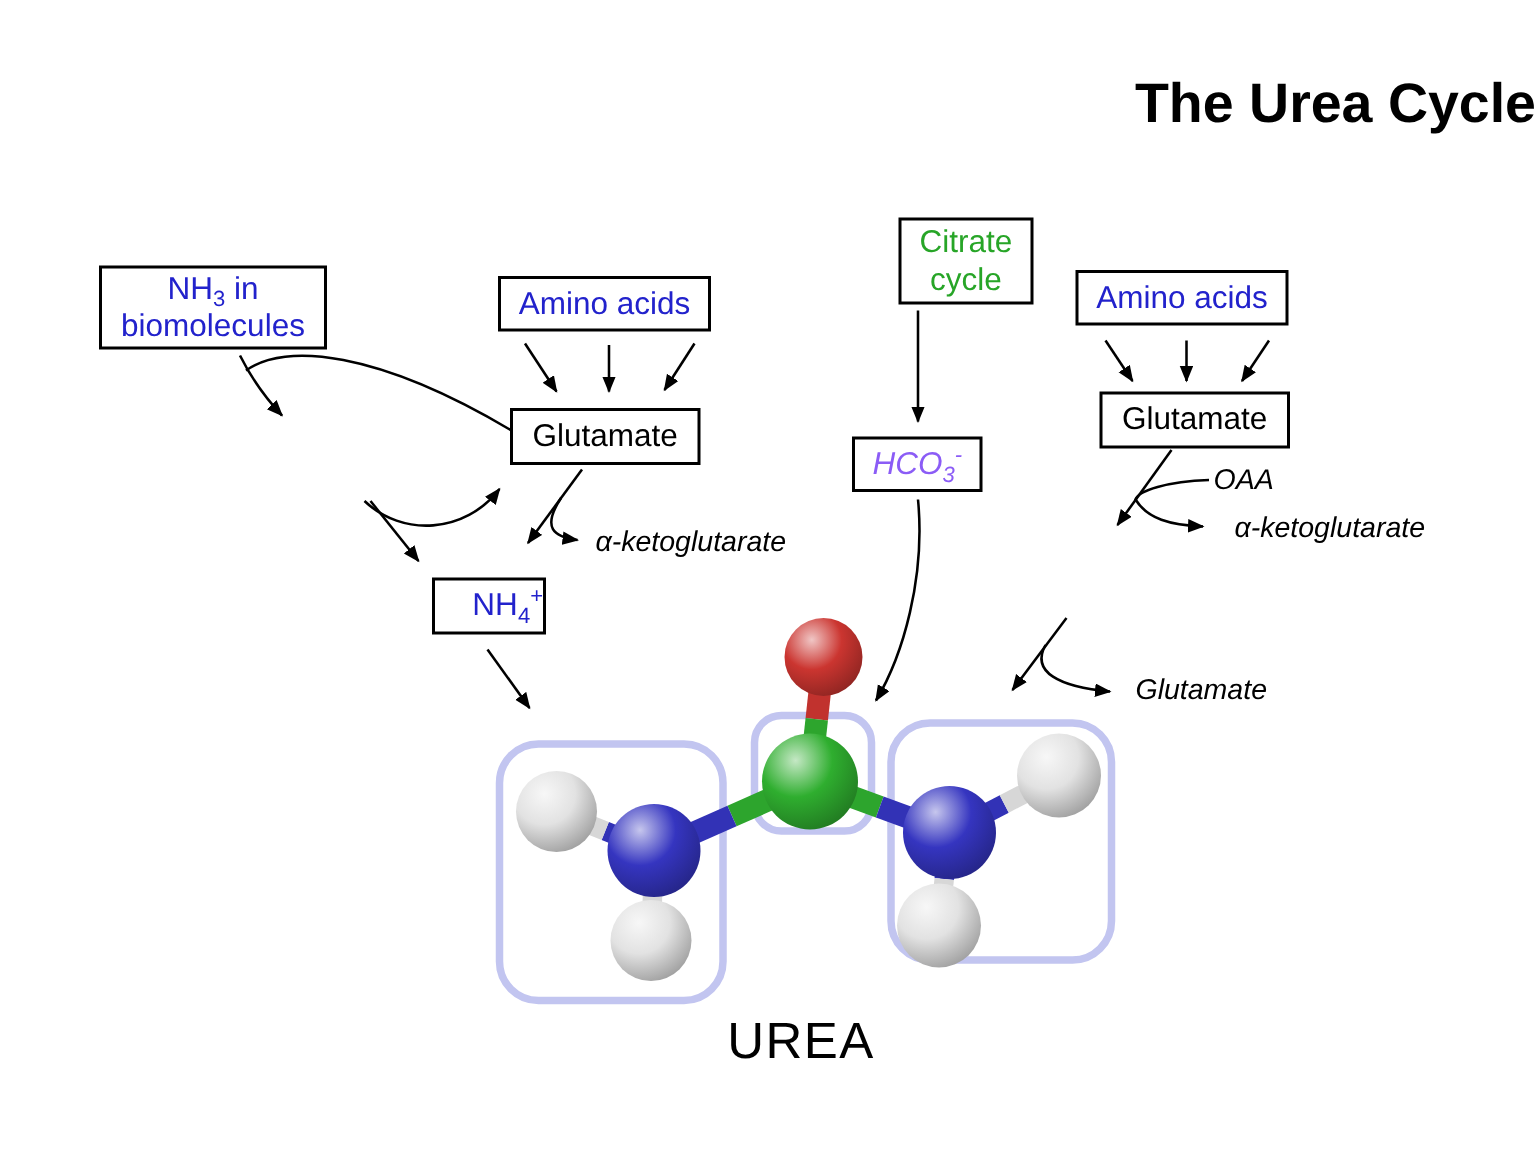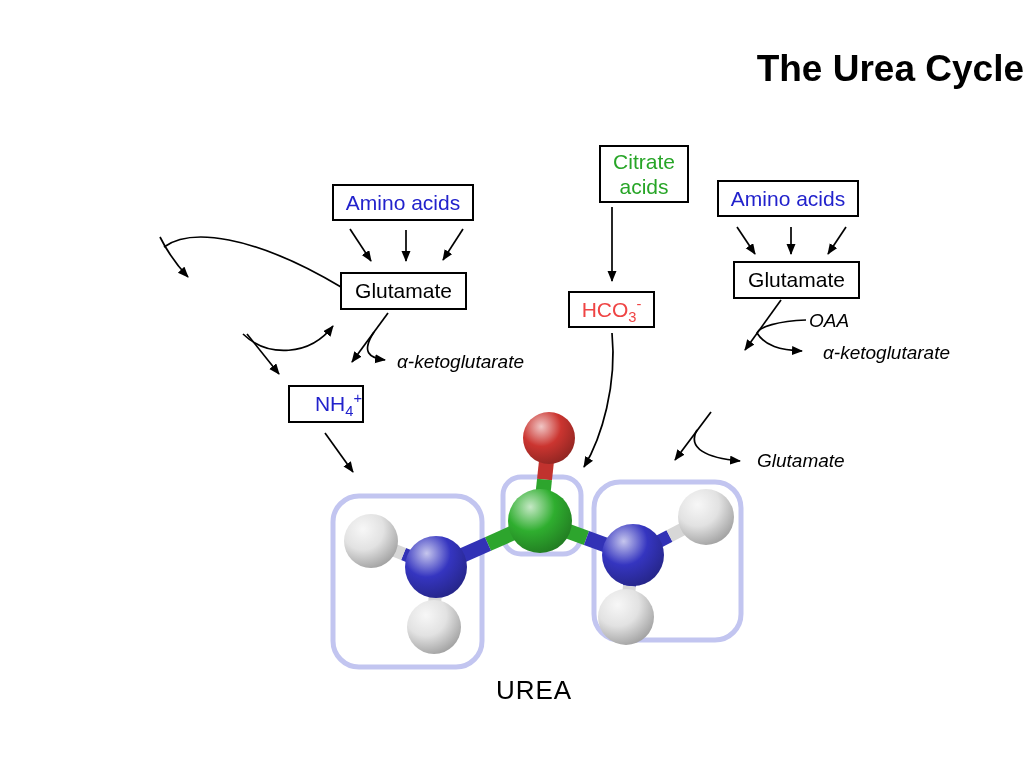--- a/index.html
+++ b/index.html
@@ -13,21 +13,21 @@
   }
   .node{
     position:absolute;box-sizing:border-box;background:#fff;border:2px solid #000;
     display:flex;align-items:center;justify-content:center;
     font-size:21px;line-height:1.2;text-align:center;
   }
   .freelabel{
     position:absolute;font-size:19px;white-space:nowrap;font-style:italic;
   }
   .urea-label{
-    position:absolute;font-size:26px;letter-spacing:1px;text-align:center;
+    position:absolute;font-size:34px;letter-spacing:1px;text-align:center;
   }
   sub{font-size:70%;line-height:0;}
   sup{font-size:70%;line-height:0;}
   svg.overlay{position:absolute;left:0;top:0;}
 </style>
 </head>
 <body>
 
 <div class="stage">
 
@@ -126,41 +126,44 @@
         <path d="M 737 227 L 755 254" fill="none" stroke="#000000" stroke-width="1.7" marker-end="url(#arrowhead)"></path>
         <path d="M 791 227 L 791 254" fill="none" stroke="#000000" stroke-width="1.7" marker-end="url(#arrowhead)"></path>
         <path d="M 846 227 L 828 254" fill="none" stroke="#000000" stroke-width="1.7" marker-end="url(#arrowhead)"></path>
         <path d="M 781 300 L 745 350" fill="none" stroke="#000000" stroke-width="1.7" marker-end="url(#arrowhead)"></path>
         <path d="M 806 320 C 778 321 759 327 757 333 C 765 346 780 350 802 351" fill="none" stroke="#000000" stroke-width="1.7" marker-end="url(#arrowhead)"></path>
         <path d="M 711 412 L 675 460" fill="none" stroke="#000000" stroke-width="1.7" marker-end="url(#arrowhead)"></path>
         <path d="M 697 430 C 687 448 706 458 740 461" fill="none" stroke="#000000" stroke-width="1.7" marker-end="url(#arrowhead)"></path>
       </g>
   </svg>
 
+  <div class="node" style="left: 66px; top: 177px; width: 152px; height: 56px; color: rgb(34, 34, 204);">
+    <span><span>NH</span><sub>3</sub><span> in</span><br><span>biomolecules</span></span>
+  </div>
 
   <div class="node" style="left: 332px; top: 184px; width: 142px; height: 37px; color: rgb(34, 34, 204);">
     <span>Amino acids</span>
   </div>
 
 
   <div class="node" style="left:340px;top:272px;width:127px;height:38px;">
     <span>Glutamate</span>
   </div>
 
   <div class="freelabel" style="left:397px;top:351px;">α-ketoglutarate</div>
 
   <div class="node" style="left: 288px; top: 385px; width: 76px; height: 38px; color: rgb(34, 34, 204); justify-content: flex-end;">
     <span><span>NH</span><sub>4</sub><sup>+</sup></span>
   </div>
 
   <div class="node" style="left: 567px; top: 145px; width: 90px; height: 58px; color: rgb(39, 165, 39); margin-left: 32px;">
-    <span><span>Citrate</span><br><span>acids</span></span>
+    <span><span>Citrate</span><br><span>cycle</span></span>
   </div>
 
-  <div class="node" style="left: 568px; top: 291px; width: 87px; height: 37px; color: #ef4444;">
+  <div class="node" style="left: 568px; top: 291px; width: 87px; height: 37px; color: #8b5cf6; font-style: italic;">
     <span><span>HCO</span><sub>3</sub><sup>-</sup></span>
   </div>
 
   <div class="node" style="left: 717px; top: 180px; width: 142px; height: 37px; color: rgb(34, 34, 204);">
     <span>Amino acids</span>
   </div>
 
   <div class="node" style="left:733px;top:261px;width:127px;height:38px;">
     <span>Glutamate</span>
   </div>

